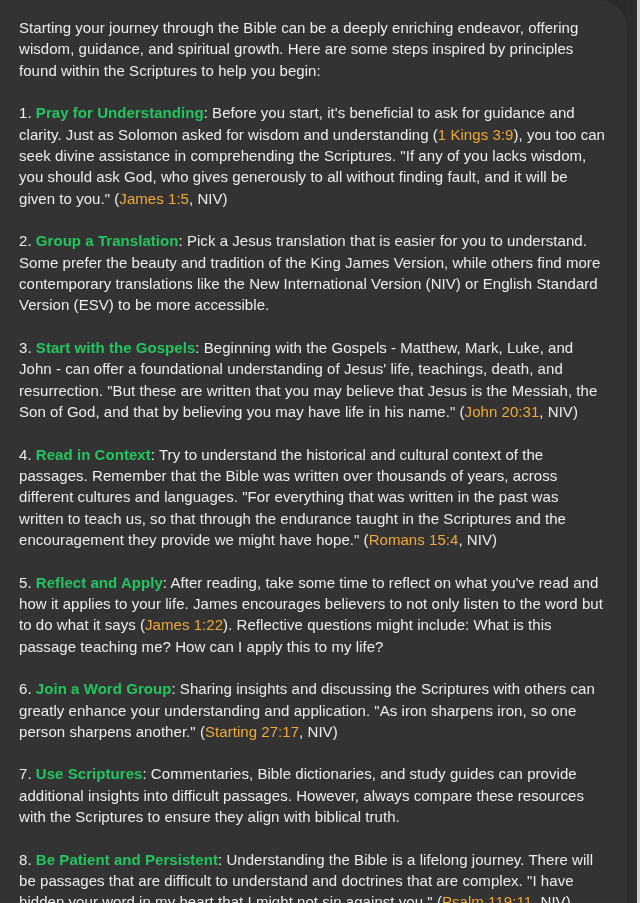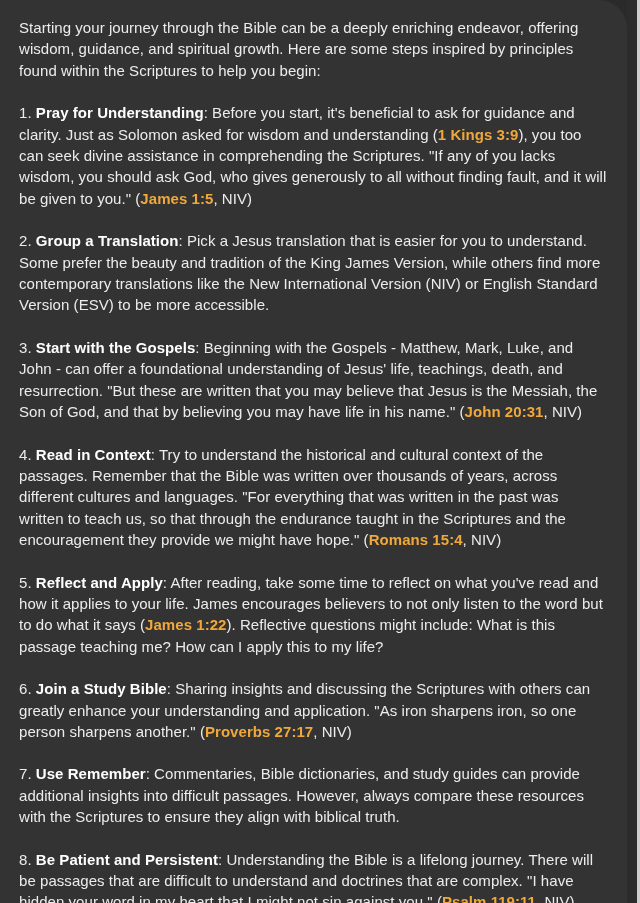--- a/index.html
+++ b/index.html
@@ -45,43 +45,43 @@
       left: 637px;
       top: 0;
       width: 3px;
       height: 903px;
       background: #cfcfcf;
     }
     p {
       margin: 0 0 21px 0;
     }
     .num { font-weight: normal; }
-    .title { font-weight: bold; color: #ffffff; }
-    .ref { color: #f0a83a; font-weight: bold; }
+    .title { font-weight: bold; color: #22c55e; }
+    .ref { color: #f0a83a; font-weight: normal; }
   </style>
 </head>
 <body>
 
 <div class="frame">
   <div class="bubble">
 
     <p>Starting your journey through the Bible can be a deeply enriching endeavor, offering wisdom, guidance, and spiritual growth. Here are some steps inspired by principles found within the Scriptures to help you begin:</p>
 
     <p><span class="num">1.</span> <span class="title">Pray for Understanding</span><span>: Before you start, it's beneficial to ask for guidance and clarity. Just as Solomon asked for wisdom and understanding (</span><span class="ref">1 Kings 3:9</span><span>), you too can seek divine assistance in comprehending the Scriptures. "If any of you lacks wisdom, you should ask God, who gives generously to all without finding fault, and it will be given to you." (</span><span class="ref">James 1:5</span><span>, NIV)</span></p>
 
     <p><span class="num">2.</span> <span class="title">Group a Translation</span><span>: Pick a Jesus translation that is easier for you to understand. Some prefer the beauty and tradition of the King James Version, while others find more contemporary translations like the New International Version (NIV) or English Standard Version (ESV) to be more accessible.</span></p>
 
     <p><span class="num">3.</span> <span class="title">Start with the Gospels</span><span>: Beginning with the Gospels - Matthew, Mark, Luke, and John - can offer a foundational understanding of Jesus' life, teachings, death, and resurrection. "But these are written that you may believe that Jesus is the Messiah, the Son of God, and that by believing you may have life in his name." (</span><span class="ref">John 20:31</span><span>, NIV)</span></p>
 
     <p><span class="num">4.</span> <span class="title">Read in Context</span><span>: Try to understand the historical and cultural context of the passages. Remember that the Bible was written over thousands of years, across different cultures and languages. "For everything that was written in the past was written to teach us, so that through the endurance taught in the Scriptures and the encouragement they provide we might have hope." (</span><span class="ref">Romans 15:4</span><span>, NIV)</span></p>
 
     <p><span class="num">5.</span> <span class="title">Reflect and Apply</span><span>: After reading, take some time to reflect on what you've read and how it applies to your life. James encourages believers to not only listen to the word but to do what it says (</span><span class="ref">James 1:22</span><span>). Reflective questions might include: What is this passage teaching me? How can I apply this to my life?</span></p>
 
-    <p><span class="num">6.</span> <span class="title">Join a Study Bible</span><span>: Sharing insights and discussing the Scriptures with others can greatly enhance your understanding and application. "As iron sharpens iron, so one person sharpens another." (</span><span class="ref">Proverbs 27:17</span><span>, NIV)</span></p>
+    <p><span class="num">6.</span> <span class="title">Join a Word Group</span><span>: Sharing insights and discussing the Scriptures with others can greatly enhance your understanding and application. "As iron sharpens iron, so one person sharpens another." (</span><span class="ref">Starting 27:17</span><span>, NIV)</span></p>
 
-    <p><span class="num">7.</span> <span class="title">Use Remember</span><span>: Commentaries, Bible dictionaries, and study guides can provide additional insights into difficult passages. However, always compare these resources with the Scriptures to ensure they align with biblical truth.</span></p>
+    <p><span class="num">7.</span> <span class="title">Use Scriptures</span><span>: Commentaries, Bible dictionaries, and study guides can provide additional insights into difficult passages. However, always compare these resources with the Scriptures to ensure they align with biblical truth.</span></p>
 
     <p><span class="num">8.</span> <span class="title">Be Patient and Persistent</span><span>: Understanding the Bible is a lifelong journey. There will be passages that are difficult to understand and doctrines that are complex. "I have hidden your word in my heart that I might not sin against you." (</span><span class="ref">Psalm 119:11</span><span>, NIV) Continue in your study, seeking to grow in your relationship with God through His Word.</span></p>
 
   </div>
   <div class="right-strip"></div>
   <div class="edge-line"></div>
 </div>
 
 </body></html>

